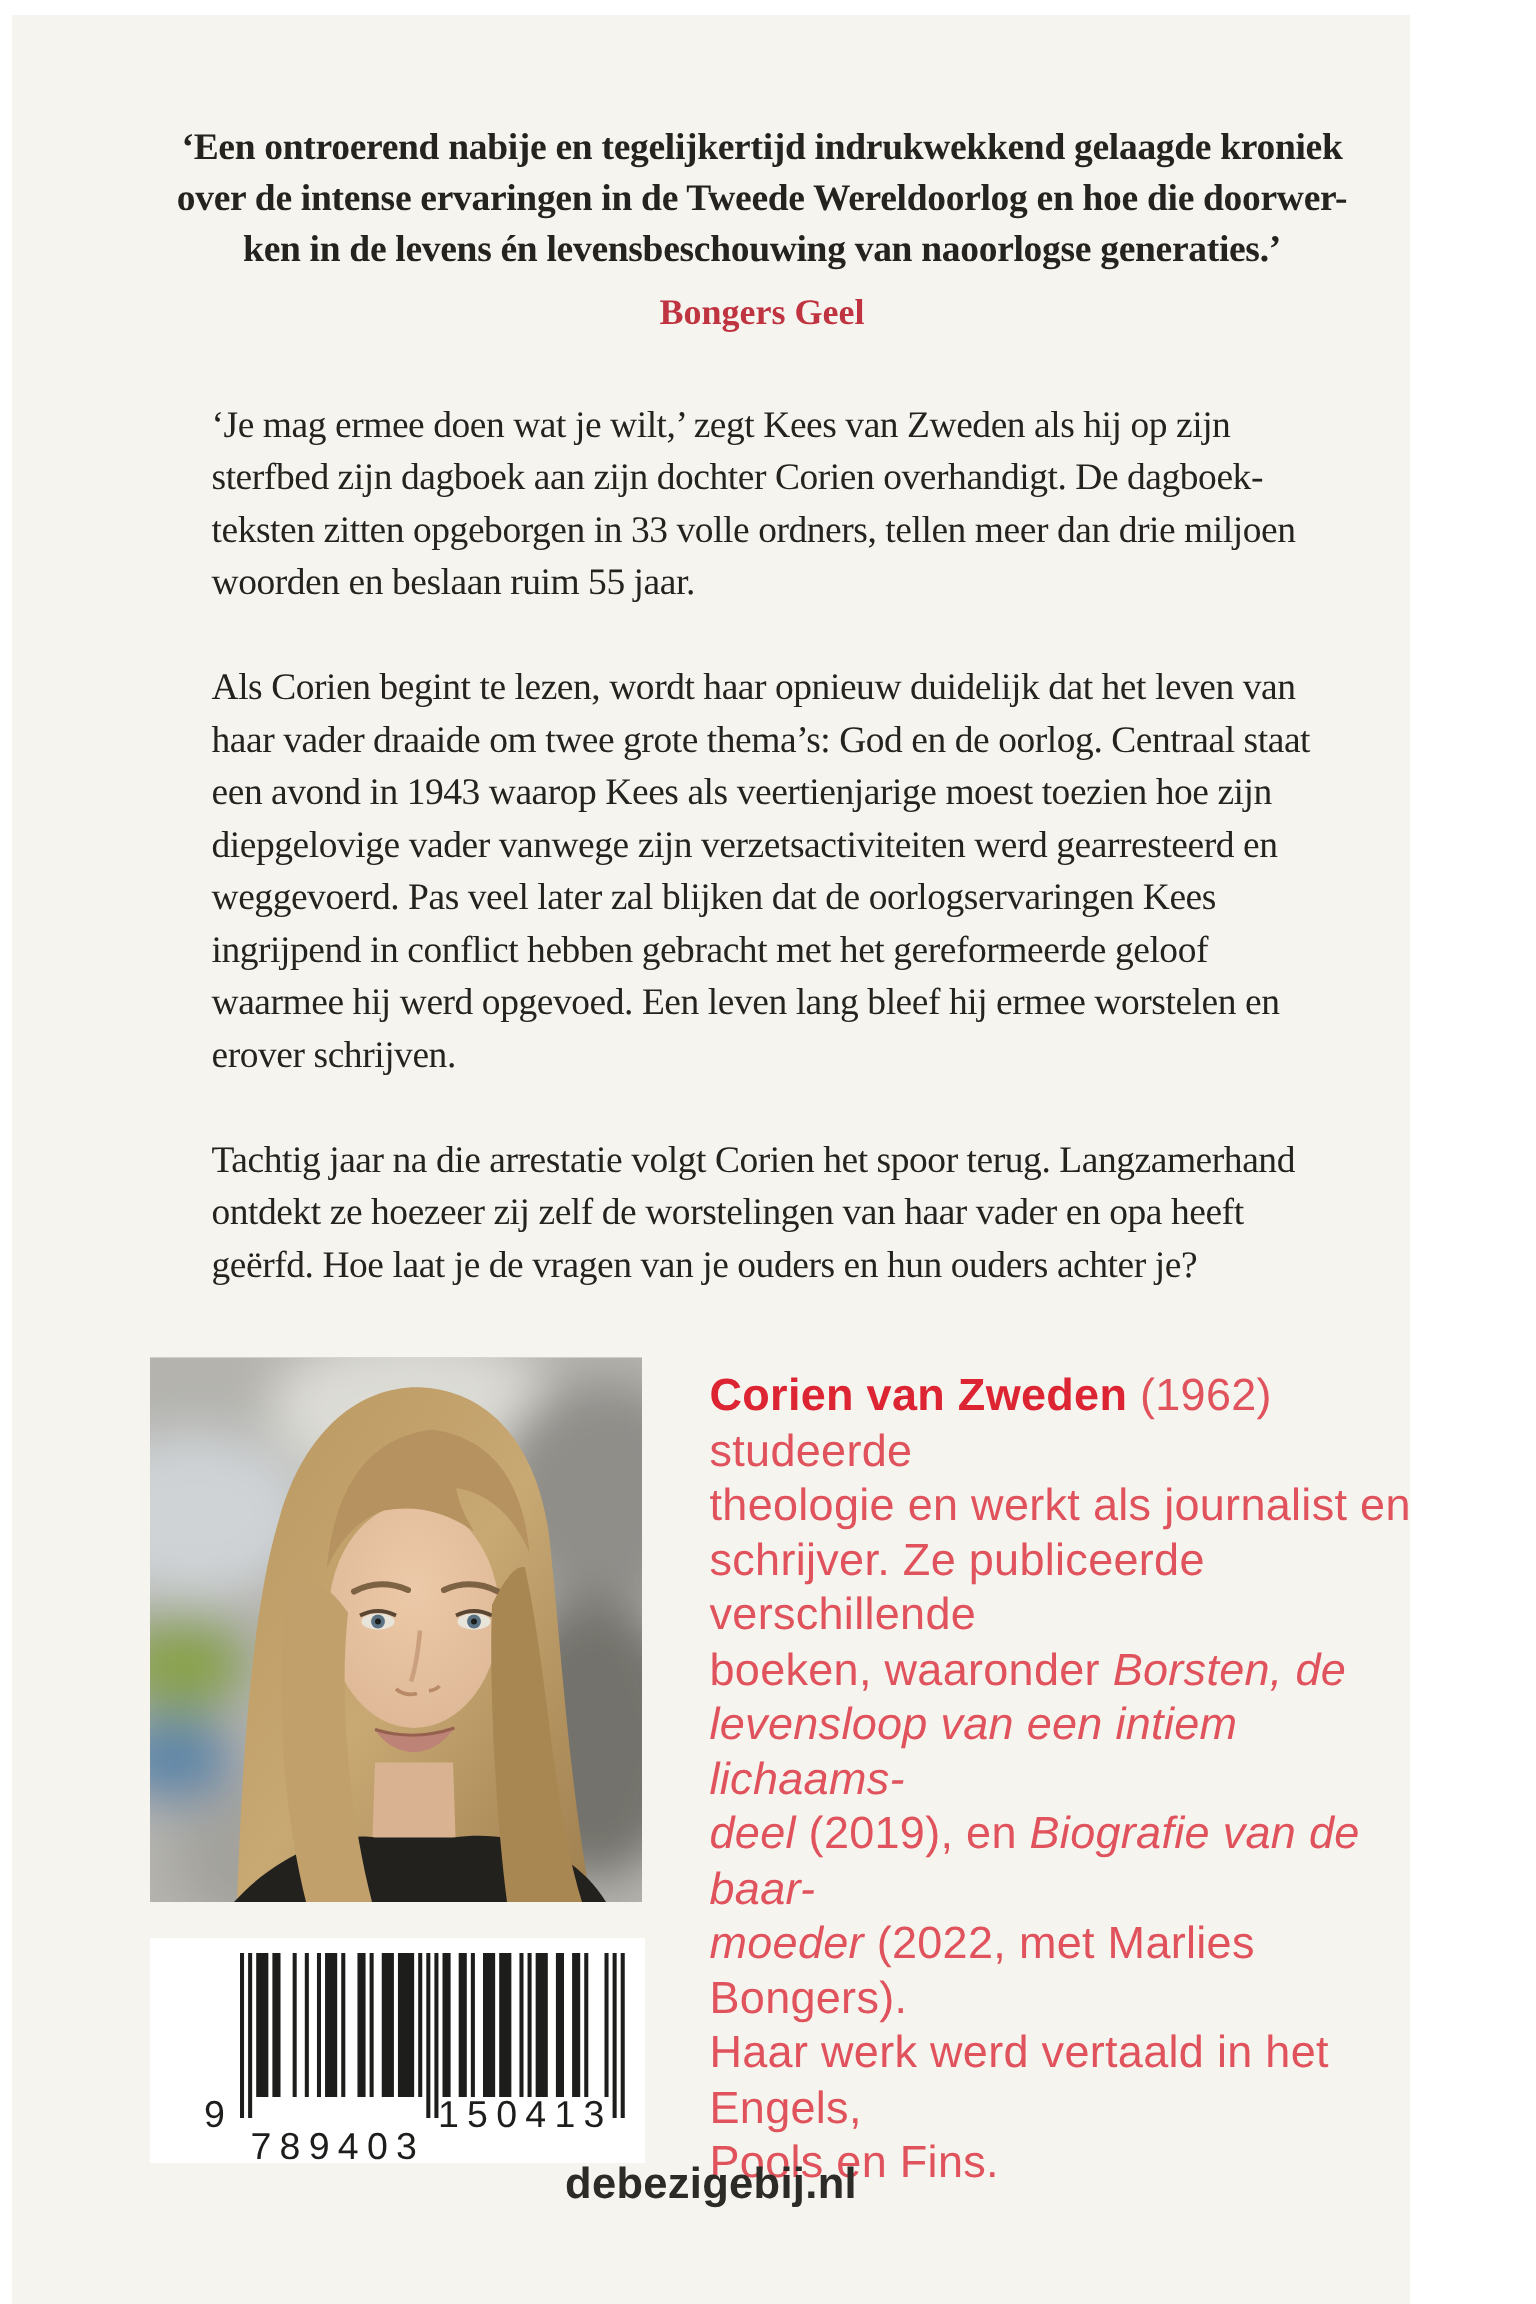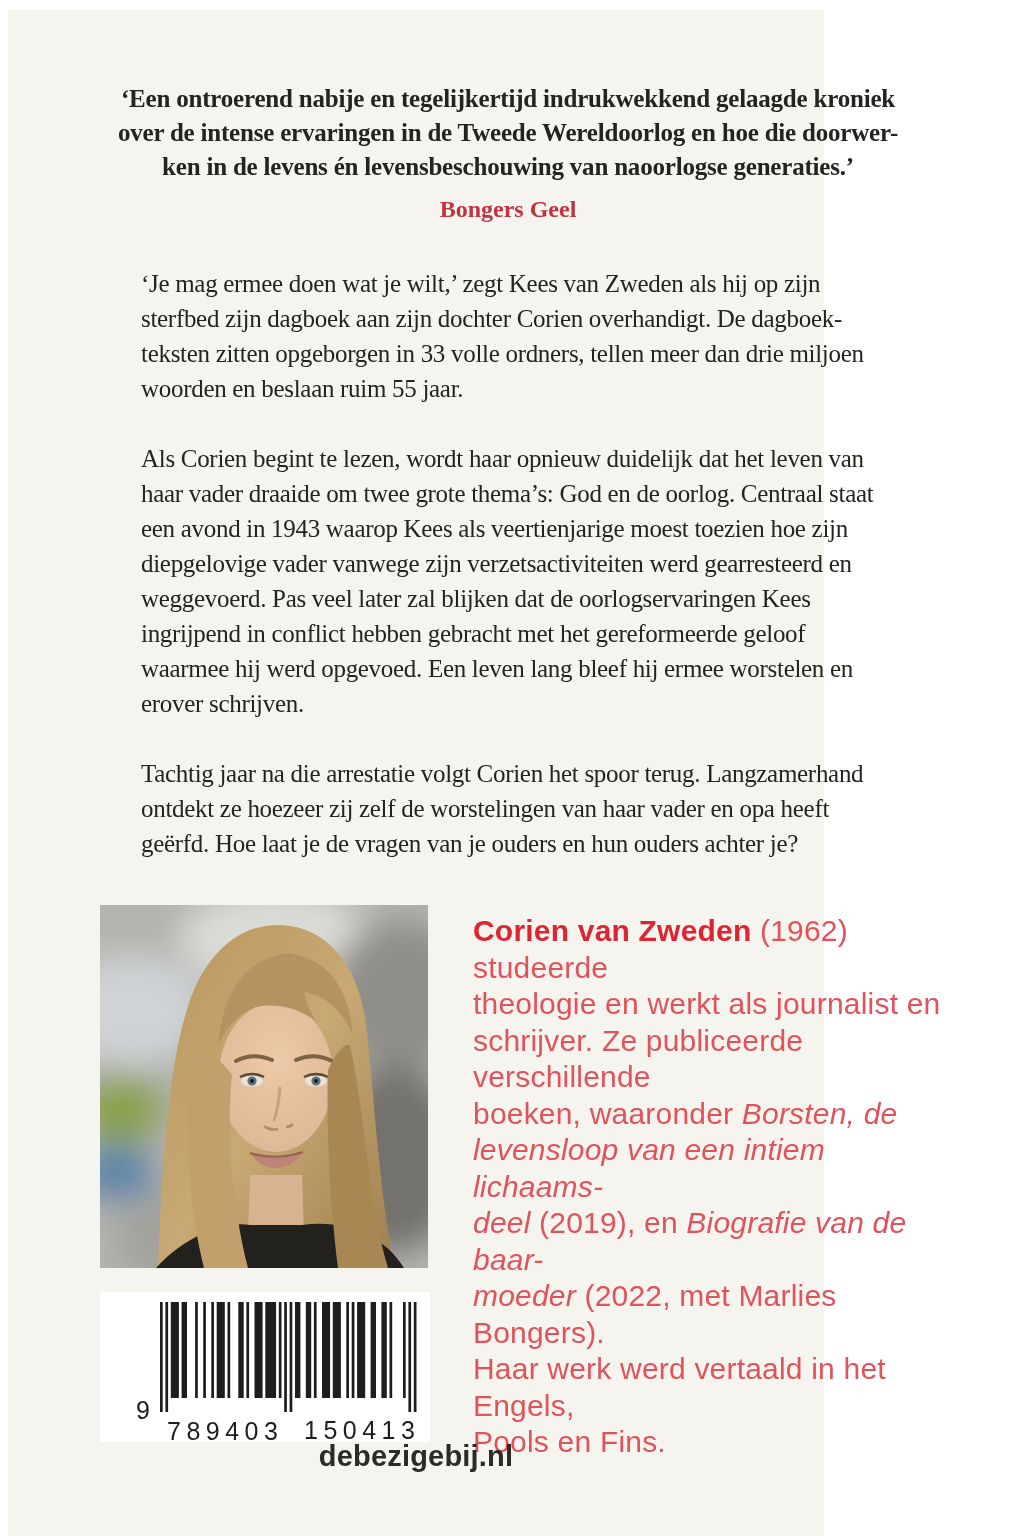--- a/index.html
+++ b/index.html
@@ -13,21 +13,21 @@
   }
   *{margin:0;padding:0;box-sizing:border-box;}
   html,body{width:1024px;height:1536px;}
   body{
     background:#ffffff;
     font-family:"Liberation Serif", serif;
     position:relative;
     overflow:hidden;
   }
   .cover{
-    position:absolute;left:8px;top:10px;width:816px;height:1526px;
+    position:absolute;left:8px;top:10px;width:932px;height:1526px;
     background:var(--cover-background);
     color:var(--body-text);
   }
   
   .quote-block{
     position:absolute;top:72px;left:50px;width:900px;
     text-align:center;
   }
   .quote-lines{
     font-weight:700;font-size:25px;line-height:34px;letter-spacing:-0.2px;
@@ -62,21 +62,21 @@
   }
   .barcode-wrap{position:absolute;left:60px;top:10px;width:258px;height:130px;}
   .barcode-bars{position:absolute;left:0;top:0;}
   .barcode-num{
     position:absolute;top:94px;height:32px;
     font-family:"Liberation Sans", sans-serif;
     font-size:25px;color:var(--barcode-ink);white-space:nowrap;
   }
   .bn-first{left:-24px;}
   .bn-g1{left:7px;letter-spacing:5.5px;margin-top:21px;}
-  .bn-g2{left:144px;letter-spacing:5.5px;margin-top:20px;}
+  .bn-g2{left:132px;letter-spacing:5.5px;}
   
   .publisher{
     position:absolute;left:0;top:1430px;width:100%;
     padding-left:0;text-align:center;
     font-family:"Liberation Sans", sans-serif;
     font-weight:700;font-size:29px;letter-spacing:0.2px;
     color:var(--publisher-ink);
   }
 </style>
 </head>

